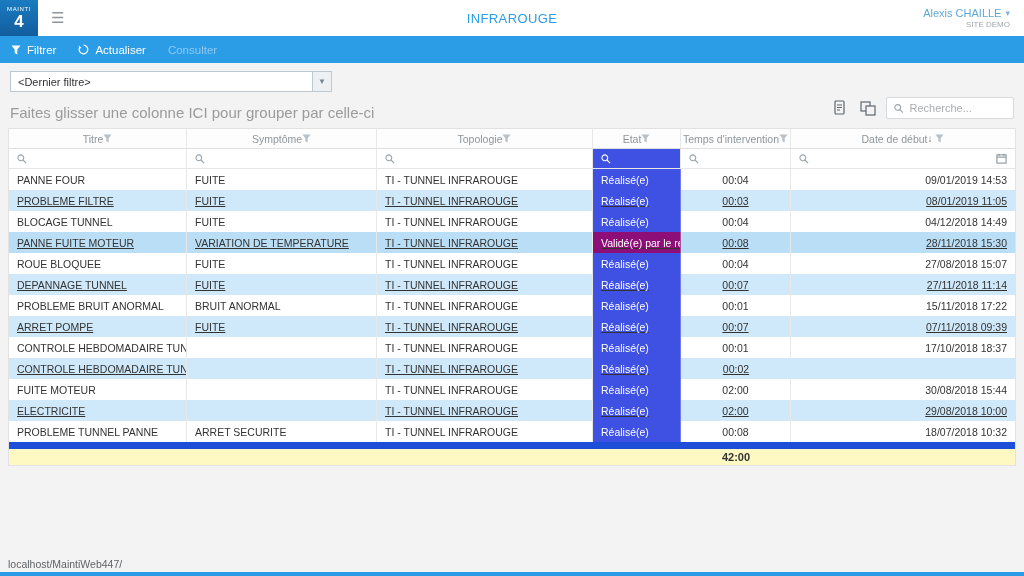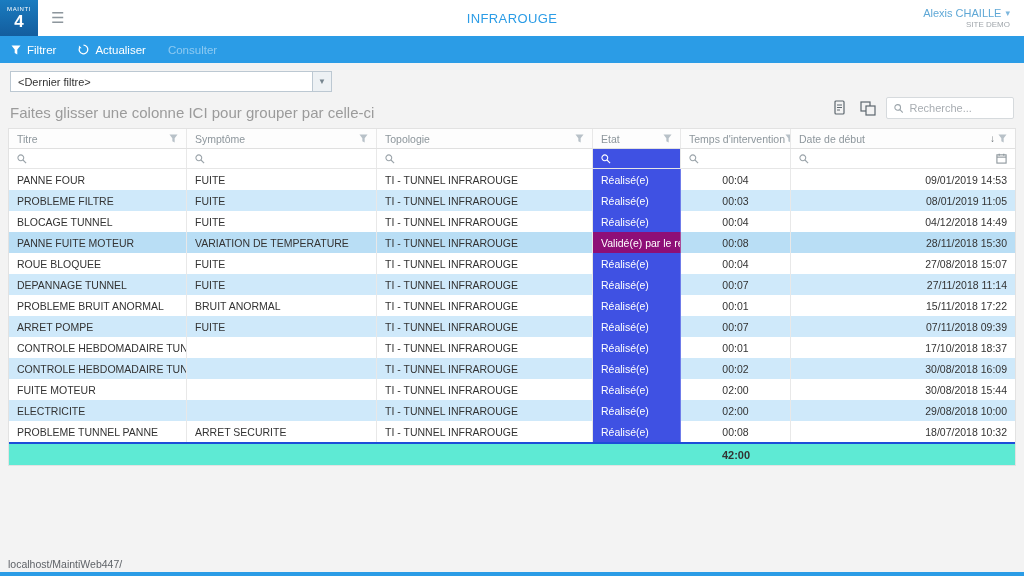--- a/index.html
+++ b/index.html
@@ -38,35 +38,35 @@
   .search-box input { border:none; outline:none; width:100%; font-size:11px; color:#555; background:transparent; font-family:"Liberation Sans", sans-serif; }
   .search-box input::placeholder { color:#a8adb2; }
 
   
   .grid { position:absolute; top:65px; left:8px; right:8px; background:#fff; border:1px solid #e2e2e2; font-size:10.5px; color:#333; }
   .grid-row { display:flex; align-items:stretch; }
   .cell { display:flex; align-items:center; padding:0 8px; border-right:1px solid #e8e8e8; overflow:hidden; white-space:nowrap; }
   .cell:last-child { border-right:none; }
 
   .grid-header-row { height:20px; background:#fdfdfd; border-bottom:1px solid #e0e0e0; }
-  .hcell { justify-content:space-between; color:#8d969c; font-size:10.5px; cursor:pointer; }
+  .hcell { justify-content:center; color:#8d969c; font-size:10.5px; cursor:pointer; }
   .hicons { display:flex; align-items:center; gap:3px; }
   .sort-arrow { color:#6d7479; font-size:10px; }
 
   .grid-filter-row { height:20px; background:#fff; border-bottom:1px solid #e6e6e6; }
   .fcell { gap:5px; cursor:text; }
   .fcell .cal { margin-left:auto; }
 
   .drow { height:21px; cursor:pointer; }
-  .drow.alt { background:#cfe9fa; }
+  .drow.alt { background:#cfe9fa;text-decoration:underline; }
   .drow.selected { background:#b9def5; }
   .ta-c { justify-content:center; }
   .ta-r { justify-content:flex-end; }
 
-  .grid-footer { display:flex; height:23px; border-top:2px solid #1d4ed8; align-items:center; background:#5eead4; }
+  .grid-footer { display:flex; height:23px; border-top:7px solid #1d4ed8; align-items:center; background:#fef9c3; }
   .f-spacer { width:672px; }
   .f-total { width:110px; text-align:center; font-weight:bold; font-size:11px; color:#333; }
 
   
   .statusbar { position:absolute; bottom:6px; left:8px; font-size:10.5px; color:#5f6warning368; color:#5f6368; }
   .bottom-accent { position:absolute; bottom:0; left:0; right:0; height:4px; background:#2b9ce6; }
 </style>
 </head>
 <body>
 
@@ -306,21 +306,20 @@
           <div class="cell dcell" style="width: 88px; background: rgb(63, 81, 227); color: rgb(255, 255, 255); border-right-color: rgba(255, 255, 255, 0.25);">Réalisé(e)</div>
           <div class="cell dcell ta-c" style="width: 110px;">00:01</div>
           <div class="cell dcell ta-r" style="width: auto; flex: 1 1 0%;">17/10/2018 18:37</div>
         </div>
         <div class="grid-row drow alt">
           <div class="cell dcell" style="width: 178px;">CONTROLE HEBDOMADAIRE TUNNEL</div>
           <div class="cell dcell" style="width: 190px;"></div>
           <div class="cell dcell" style="width: 216px;">TI - TUNNEL INFRAROUGE</div>
           <div class="cell dcell" style="width: 88px; background: rgb(63, 81, 227); color: rgb(255, 255, 255); border-right-color: rgba(255, 255, 255, 0.25);">Réalisé(e)</div>
           <div class="cell dcell ta-c" style="width: 110px;">00:02</div>
-          <div class="cell dcell ta-r" style="width: auto; flex: 1 1 0%;">30/08/2018 16:09</div>
         </div>
         <div class="grid-row drow">
           <div class="cell dcell" style="width: 178px;">FUITE MOTEUR</div>
           <div class="cell dcell" style="width: 190px;"></div>
           <div class="cell dcell" style="width: 216px;">TI - TUNNEL INFRAROUGE</div>
           <div class="cell dcell" style="width: 88px; background: rgb(63, 81, 227); color: rgb(255, 255, 255); border-right-color: rgba(255, 255, 255, 0.25);">Réalisé(e)</div>
           <div class="cell dcell ta-c" style="width: 110px;">02:00</div>
           <div class="cell dcell ta-r" style="width: auto; flex: 1 1 0%;">30/08/2018 15:44</div>
         </div>
         <div class="grid-row drow alt">

